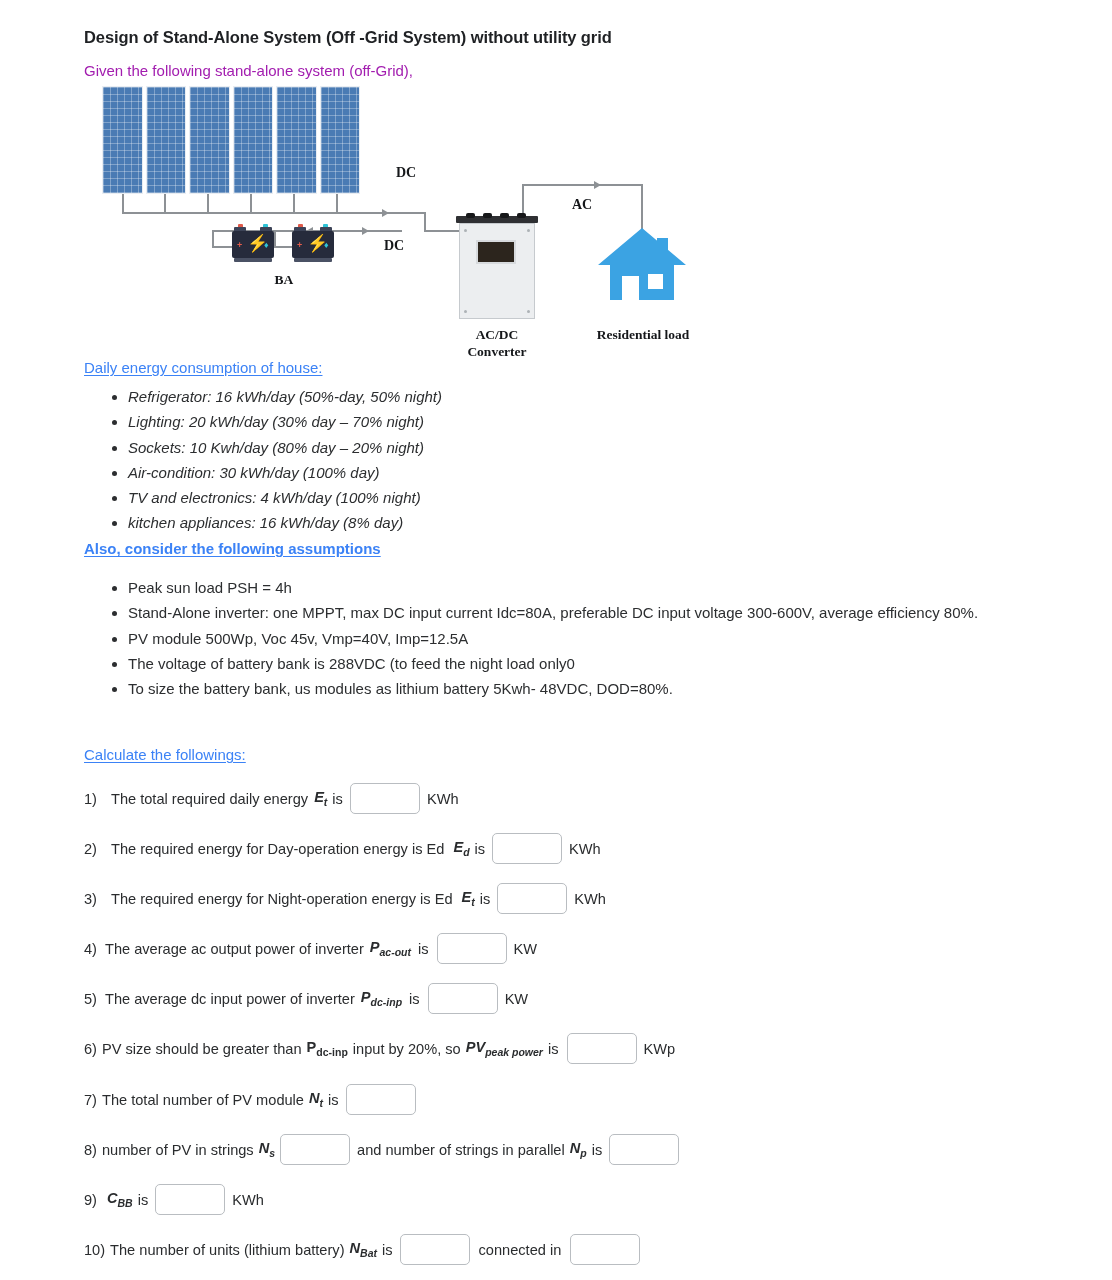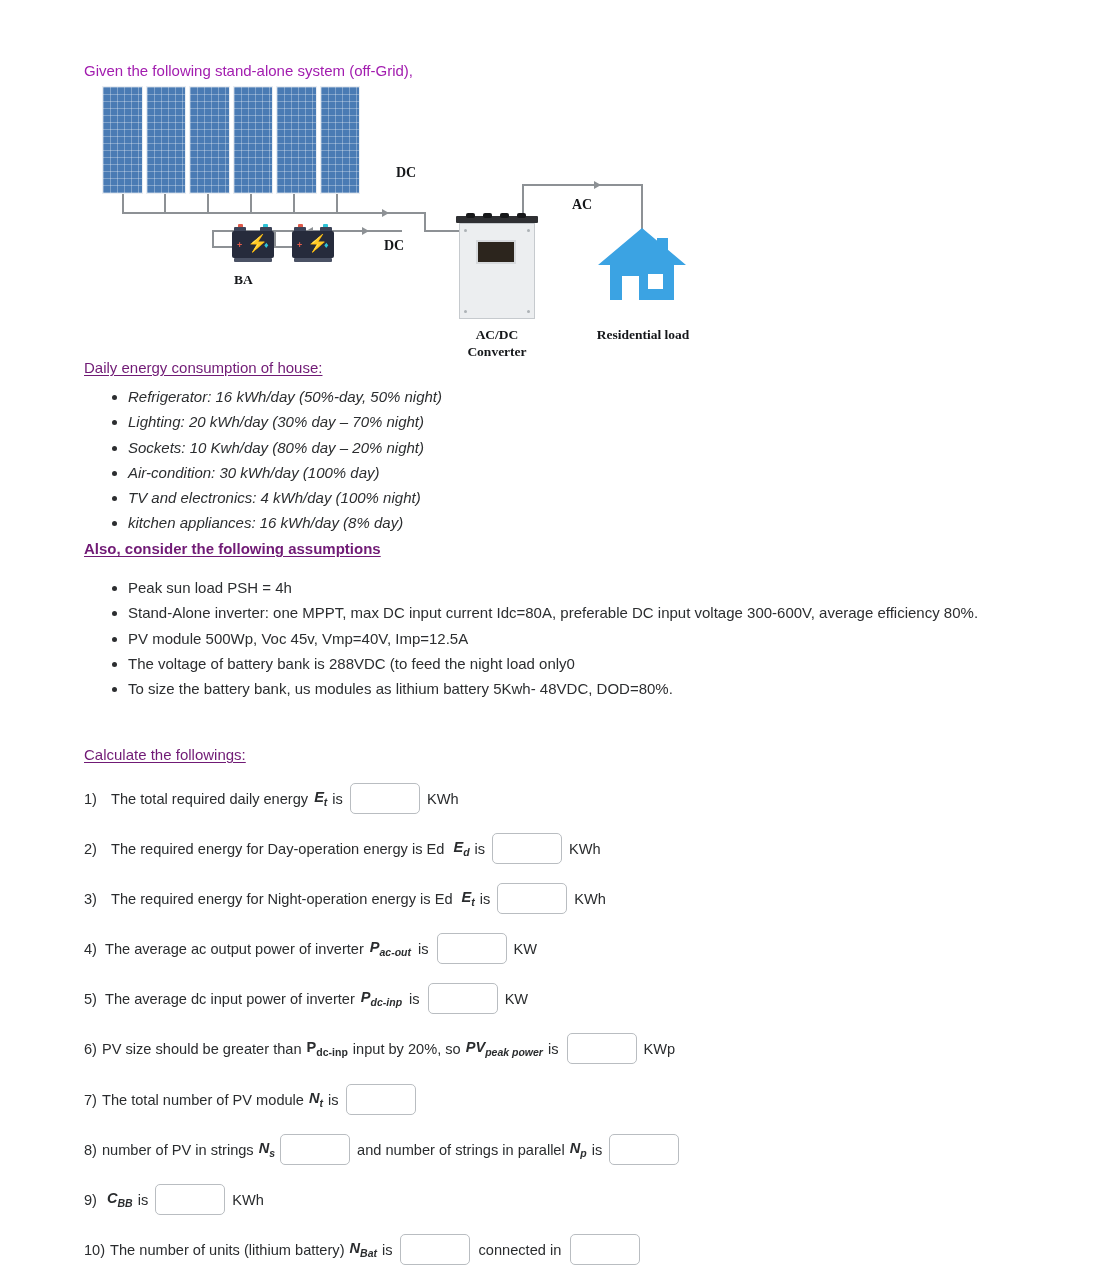--- a/index.html
+++ b/index.html
@@ -111,21 +111,21 @@
   }
   .inv-bolt { position: absolute; width: 3px; height: 3px; background: #adb2b6; border-radius: 50%; }
 
   
   .house { position: absolute; left: 512px; top: 140px; width: 92px; height: 80px; }
   .house svg { display: block; }
 
   
   .sec-head {
     position: absolute; left: 84px;
-    font-size: 15px; color: #701a75;
+    font-size: 15px; color: #3b82f6;
     text-decoration: underline; text-underline-offset: 2px;
     white-space: nowrap;
   }
   ul.blist {
     position: absolute; left: 104px; margin: 0; padding: 0 0 0 24px;
     list-style: disc; font-size: 15px; color: #2c2e30;
   }
   ul.blist li { margin: 0 0 6.5px 0; line-height: 1.25; white-space: nowrap; }
   ul.blist.wide li { white-space: nowrap; }
 
@@ -154,20 +154,21 @@
   b.sym { font-weight: bold; font-style: normal; }
   b.sym i { font-style: italic; }
   sub { font-size: 0.72em; font-weight: bold; }
   sub.it { font-style: italic; }
 </style>
 </head>
 <body>
 
 <div class="page">
 
+  <div class="title">Design of Stand-Alone System (Off -Grid System) without utility grid</div>
   <div class="subtitle">Given the following stand-alone system (off-Grid),</div>
 
   <div class="diagram">
 
     <div class="panel-array">
       <div class="pv-panel"></div>
       <div class="pv-panel"></div>
       <div class="pv-panel"></div>
       <div class="pv-panel"></div>
       <div class="pv-panel"></div>
@@ -219,21 +220,21 @@
       <div class="bat-term red" style="left:8px;"></div>
       <div class="bat-term blue" style="left:33px;"></div>
       <div class="bat-cap" style="left:4px;"></div>
       <div class="bat-cap" style="left:30px;"></div>
       <div class="bat-body"></div>
       <div class="bat-plus">+</div>
       <div class="bat-bolt">⚡</div>
       <div class="bat-minus">♦</div>
       <div class="bat-feet"></div>
     </div>
-    <div class="dcap" style="left:150px; top:188px; width:100px; text-align:left;">BA</div>
+    <div class="dcap" style="left:150px; top:188px; width:100px; text-align:center;">BA</div>
 
     <div class="inverter">
       <div class="inv-top"></div>
       <div class="inv-knob" style="left:10px;"></div>
       <div class="inv-knob" style="left:27px;"></div>
       <div class="inv-knob" style="left:44px;"></div>
       <div class="inv-knob" style="left:61px;"></div>
       <div class="inv-body">
         <div class="inv-bolt" style="left:4px; top:5px;"></div>
         <div class="inv-bolt" style="right:4px; top:5px;"></div>

